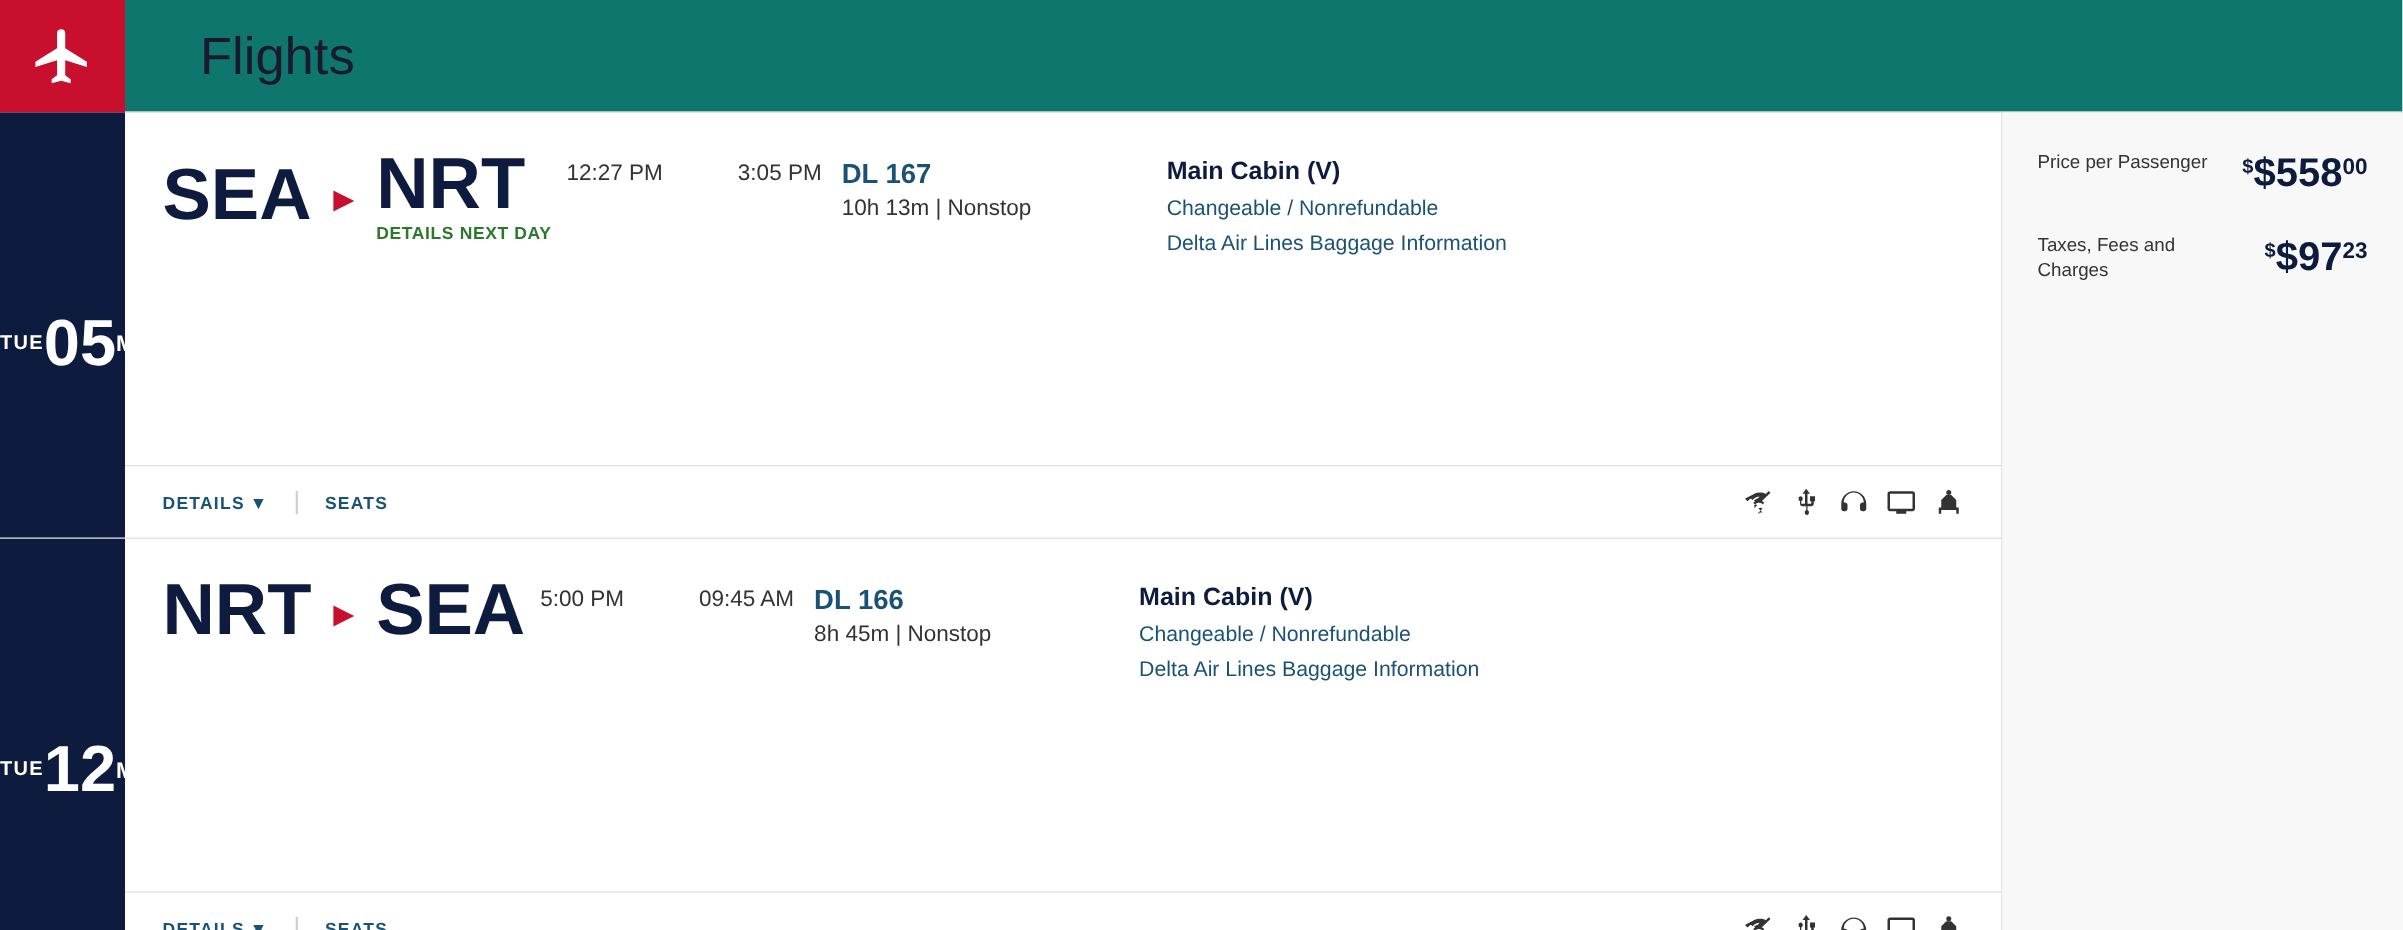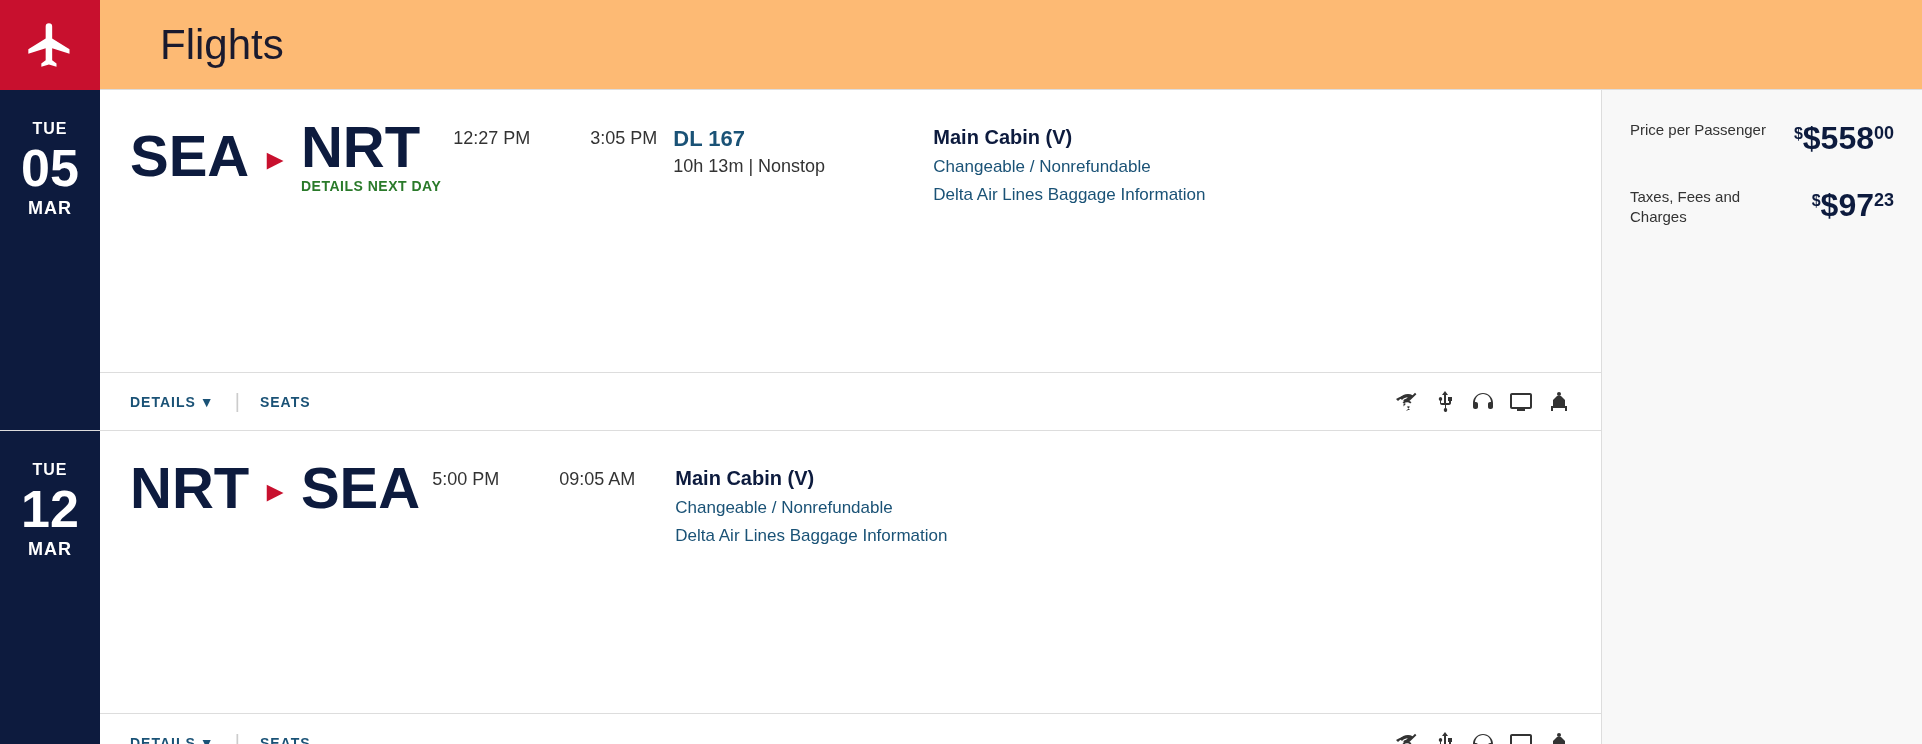--- a/index.html
+++ b/index.html
@@ -7,21 +7,21 @@
       font-family: Arial, sans-serif;
       background: #f0f0f0;
       width: 1922px;
       min-height: 744px;
     }
 
     
     .header {
       display: flex;
       align-items: center;
-      background: #fdba74;
+      background: #0f766e;
       padding: 0;
       height: 90px;
       border-bottom: 1px solid #ddd;
     }
     .header-icon-box {
       background: #c8102e;
       width: 100px;
       height: 90px;
       display: flex;
       align-items: center;
@@ -58,21 +58,21 @@
       display: flex;
       flex-direction: row;
       border-bottom: 1px solid #ddd;
     }
 
     .date-box {
       background: #0d1b3e;
       width: 100px;
       min-height: 340px;
       display: flex;
-      flex-direction: column;
+      flex-direction: row;
       align-items: center;
       justify-content: flex-start;
       padding-top: 30px;
       color: white;
       flex-shrink: 0;
     }
 
     .date-box .day-of-week {
       font-size: 16px;
       font-weight: 600;
@@ -415,25 +415,29 @@
             <div class="route-airports">
               <span class="airport-code">NRT</span>
               <span class="arrow-icon">►</span>
               <span class="airport-code">SEA</span>
             </div>
             <div class="times-row">
               <div class="time-col">
                 <span class="airport-time">5:00 PM</span>
               </div>
               <div class="time-col">
-                <span class="airport-time">09:05 AM</span>
+                <span class="airport-time">09:45 AM</span>
               </div>
             </div>
           </div>
 
+          <div class="flight-details-section">
+            <span class="flight-number">DL 166</span>
+            <span class="flight-duration">8h 45m | Nonstop</span>
+          </div>
 
           <div class="cabin-section">
             <span class="cabin-type">Main Cabin (V)</span>
             <a class="cabin-link" href="#">Changeable / Nonrefundable</a>
             <a class="cabin-link" href="#">Delta Air Lines Baggage Information</a>
           </div>
         </div>
 
         <div class="flight-footer">
           <button class="details-btn">

